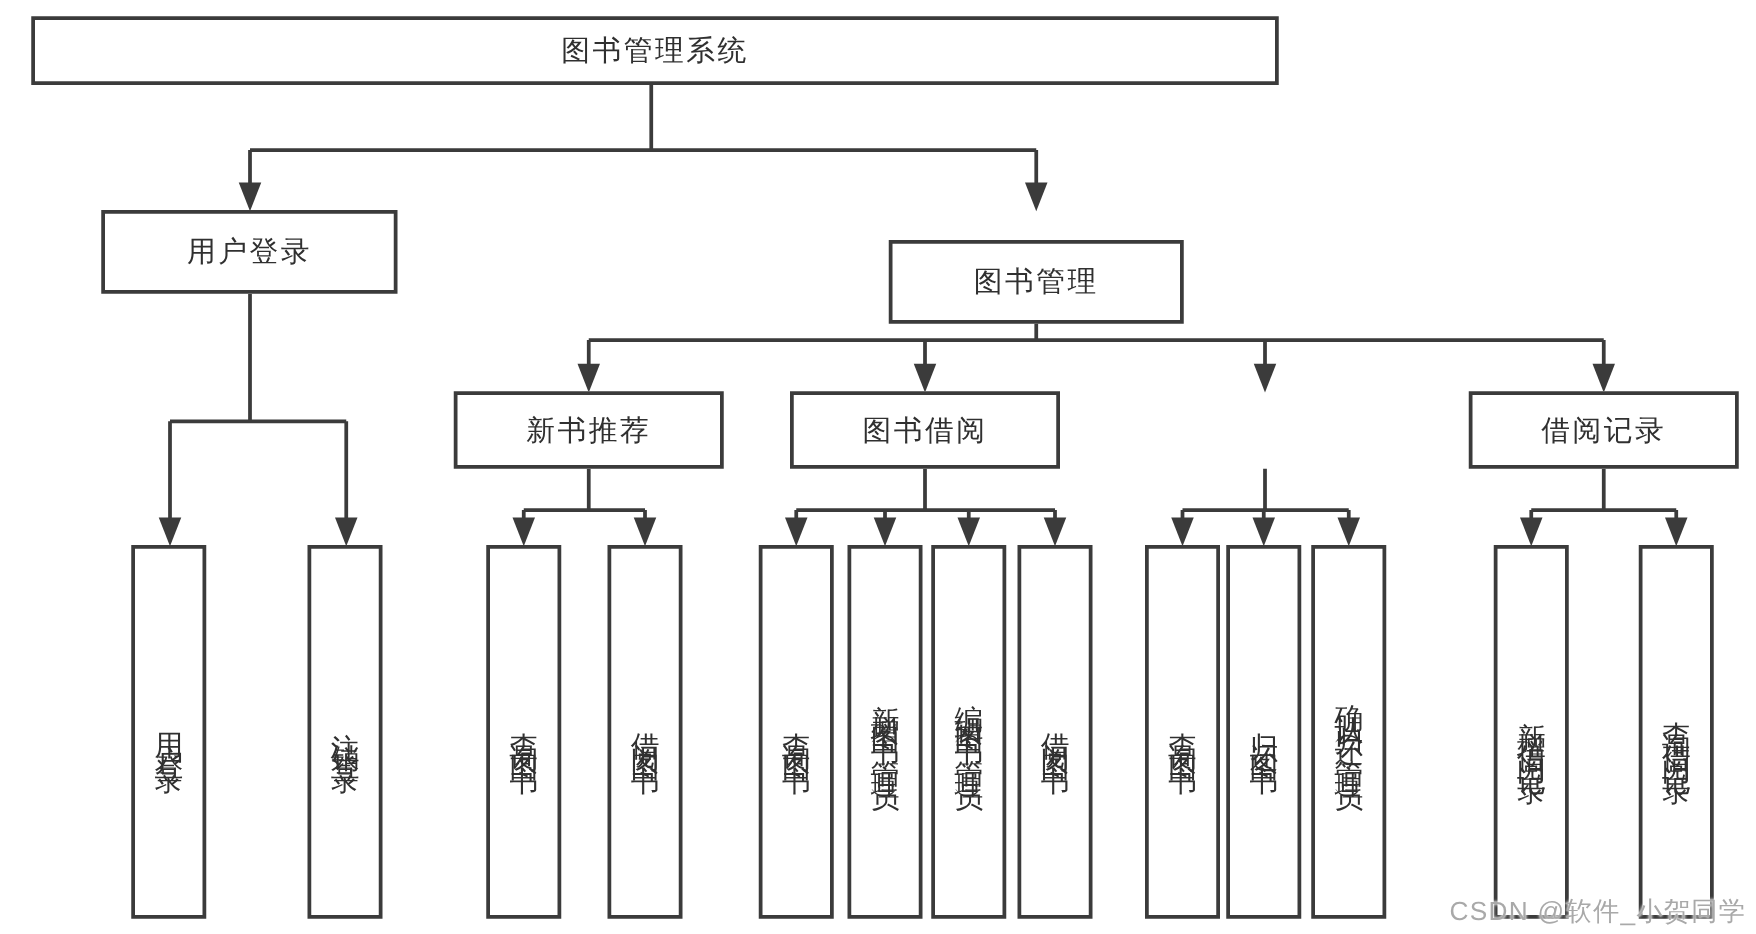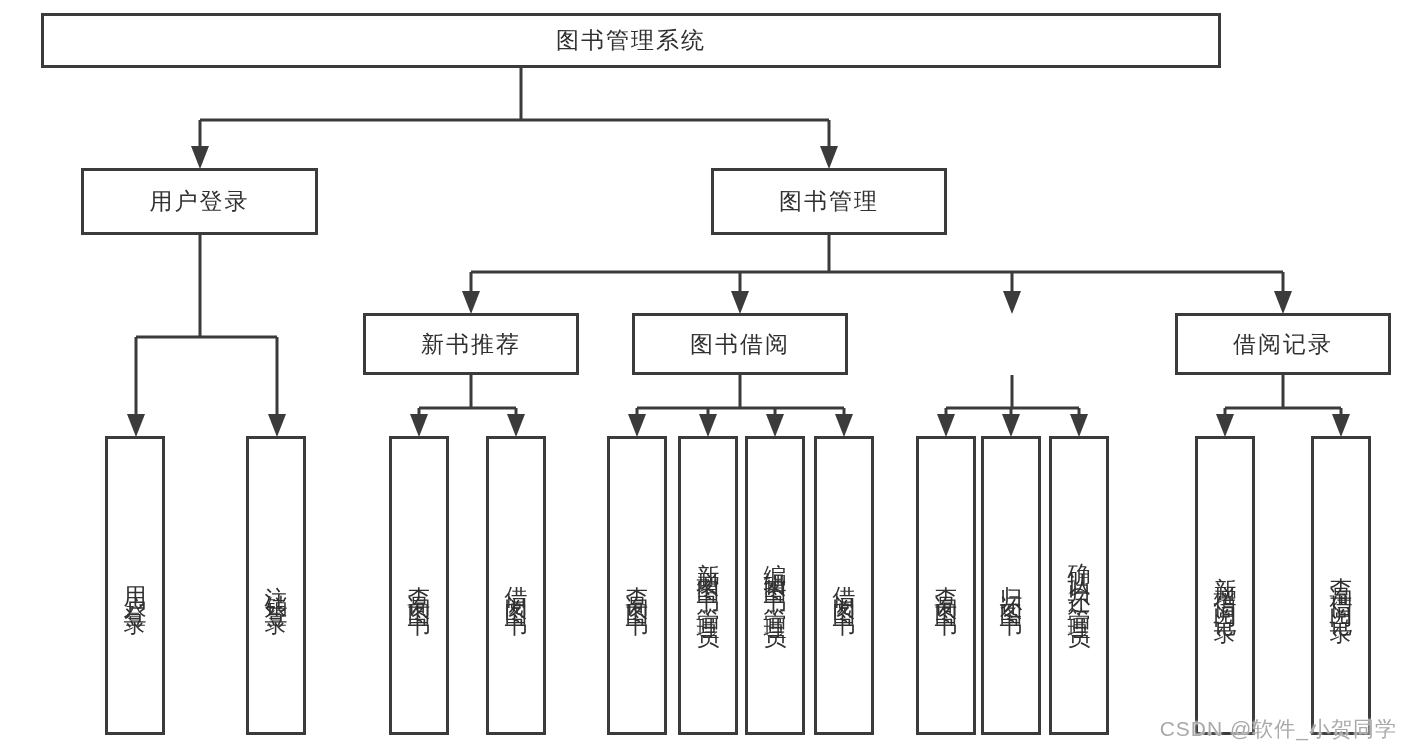--- a/index.html
+++ b/index.html
@@ -80,28 +80,28 @@
     <polygon points="699,414 717,414 708,437"></polygon>
     <polygon points="766,414 784,414 775,437"></polygon>
     <polygon points="835,414 853,414 844,437"></polygon>
     <polygon points="937,414 955,414 946,437"></polygon>
     <polygon points="1002,414 1020,414 1011,437"></polygon>
     <polygon points="1070,414 1088,414 1079,437"></polygon>
     <polygon points="1216,414 1234,414 1225,437"></polygon>
     <polygon points="1332,414 1350,414 1341,437"></polygon>
   </svg>
 
-  <div class="box h" style="left:41px;top:13px;width:1180px;height:55px;text-align:right;">
+  <div class="box h" style="left:25px;top:13px;width:998px;height:55px;text-align:right;">
     <span>图书管理系统</span>
   </div>
 
   <div class="box h lvl2" style="left:81px;width:237px;">
     <span>用户登录</span>
   </div>
-  <div class="box h lvl2" style="left:711px;width:236px;">
+  <div class="box h lvl2" style="left:711px;width:236px;margin-top:24px;">
     <span>图书管理</span>
   </div>
 
   <div class="box h lvl3" style="left:632px;">
     <span>图书借阅</span>
   </div>
   <div class="box h lvl3" style="left:363px;">
     <span>新书推荐</span>
   </div>
   <div class="box h lvl3" style="left:1175px;">

